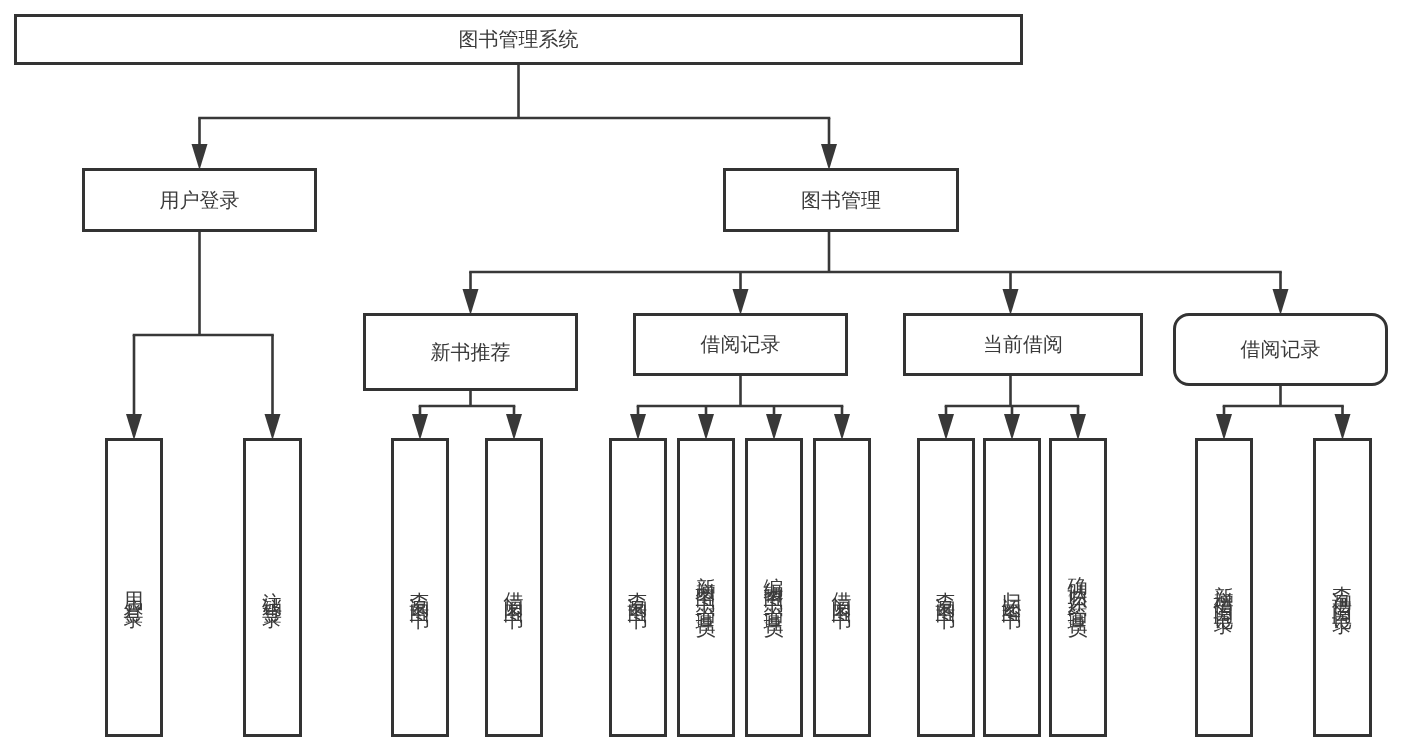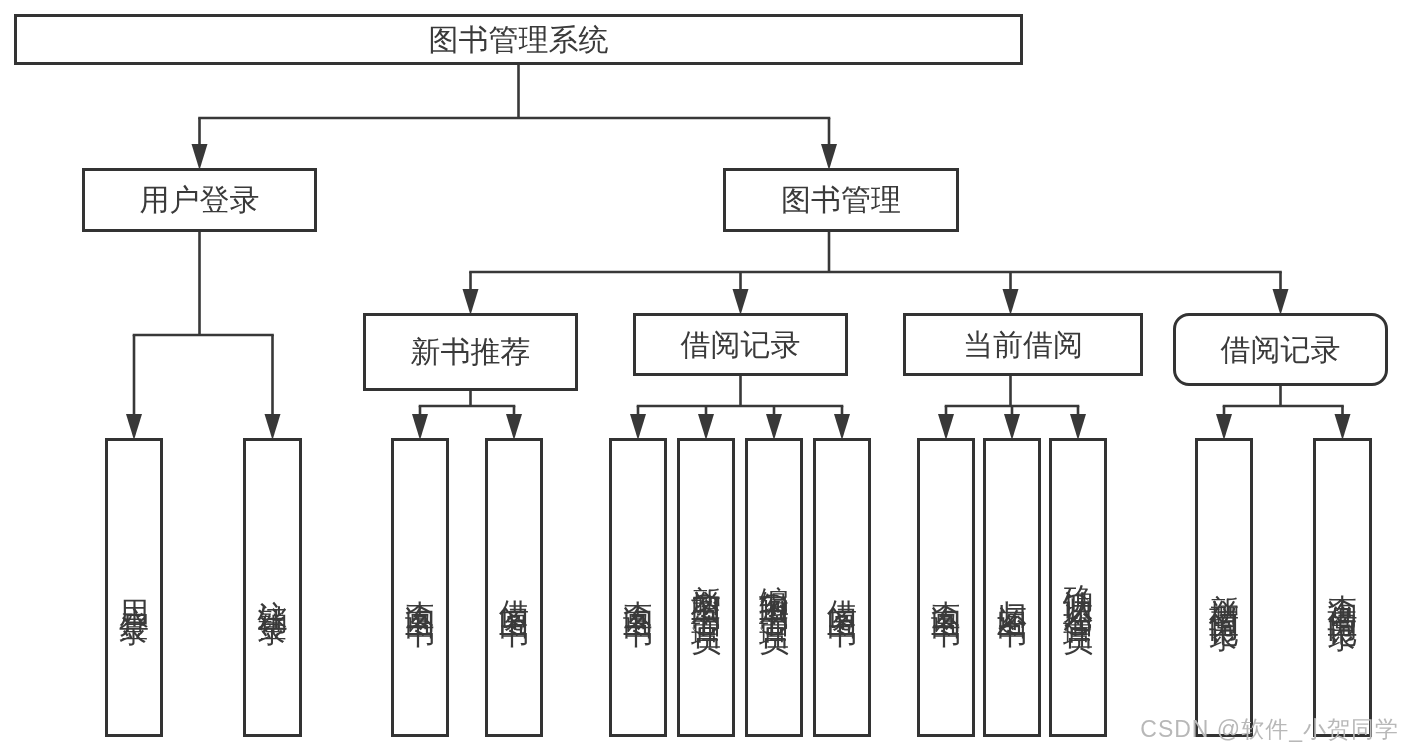--- a/index.html
+++ b/index.html
@@ -4,21 +4,21 @@
 <style>
   html,body{margin:0;padding:0;background:#ffffff;}
   .canvas{
     position:relative;width:1405px;height:747px;background:#ffffff;overflow:hidden;
     font-family:"Liberation Sans","DejaVu Sans",sans-serif;
   }
   #edges{position:absolute;left:0;top:0;z-index:1;}
   .node{
     position:absolute;box-sizing:border-box;background:#ffffff;border:3px solid #333333;
     display:flex;align-items:center;justify-content:center;
-    color:#3a3a3a;font-size:30px;white-space:nowrap;z-index:2;
+    color:#3a3a3a;font-size:20px;white-space:nowrap;z-index:2;
     line-height:1.25;
   }
   .node.vertical{
     writing-mode:vertical-rl;
     letter-spacing:6px;
     line-height:1;
   }
   .watermark{
     position:absolute;right:6px;bottom:2px;z-index:5;
     font-size:23px;letter-spacing:1px;color:#b8b8b8;
@@ -97,14 +97,13 @@
       <div class="node vertical" style="left: 609px; top: 438px; width: 58px; height: 299px;">查询图书</div>
       <div class="node vertical" style="left: 677px; top: 438px; width: 58px; height: 299px;">新增图书（管理员）</div>
       <div class="node vertical" style="left: 745px; top: 438px; width: 58px; height: 299px;">编辑图书（管理员）</div>
       <div class="node vertical" style="left: 813px; top: 438px; width: 58px; height: 299px;">借阅图书</div>
       <div class="node vertical" style="left: 917px; top: 438px; width: 58px; height: 299px;">查询图书</div>
       <div class="node vertical" style="left: 983px; top: 438px; width: 58px; height: 299px;">归还图书</div>
       <div class="node vertical" style="left: 1049px; top: 438px; width: 58px; height: 299px;">确认归还（管理员）</div>
       <div class="node vertical" style="left: 1195px; top: 438px; width: 58px; height: 299px;">新增借阅记录</div>
       <div class="node vertical" style="left: 1313px; top: 438px; width: 59px; height: 299px;">查询借阅记录</div>
     </div>
-  <div class="watermark" style="color: rgb(184, 184, 184);">CSDN @软件_小贺同学</div>
 </div>
 
 </body></html>

